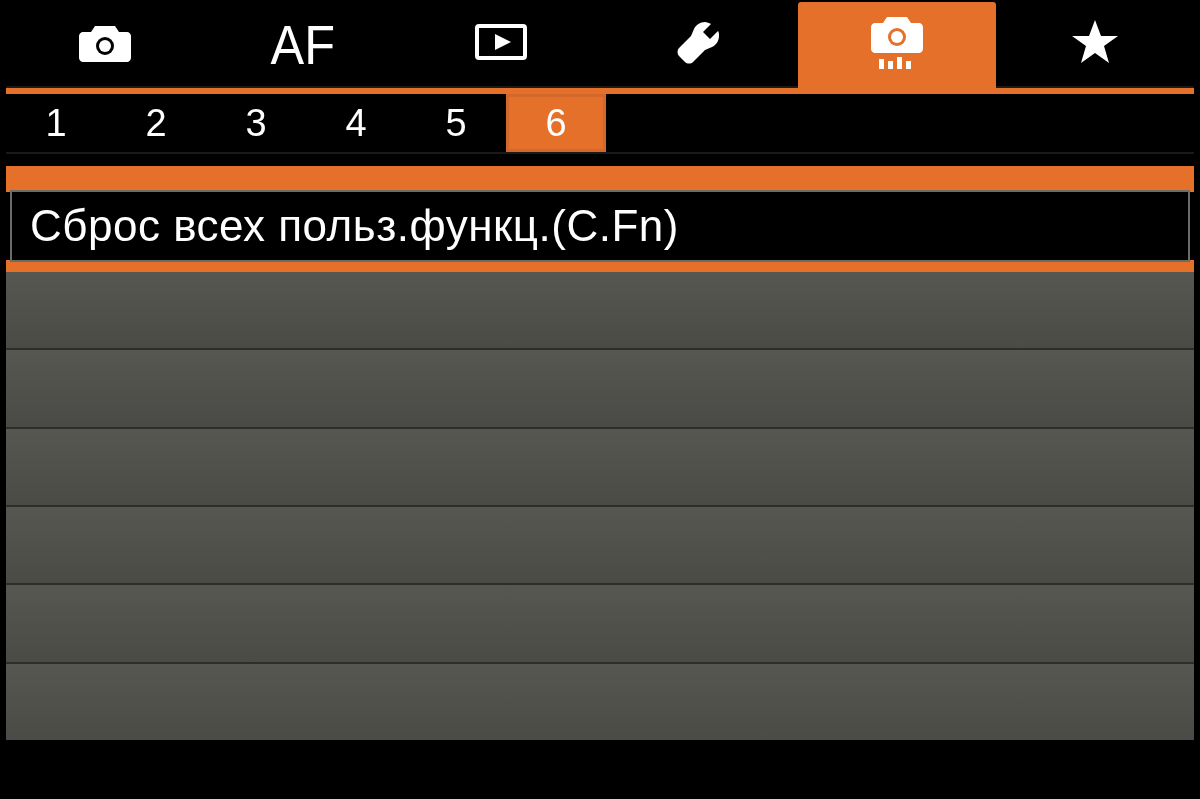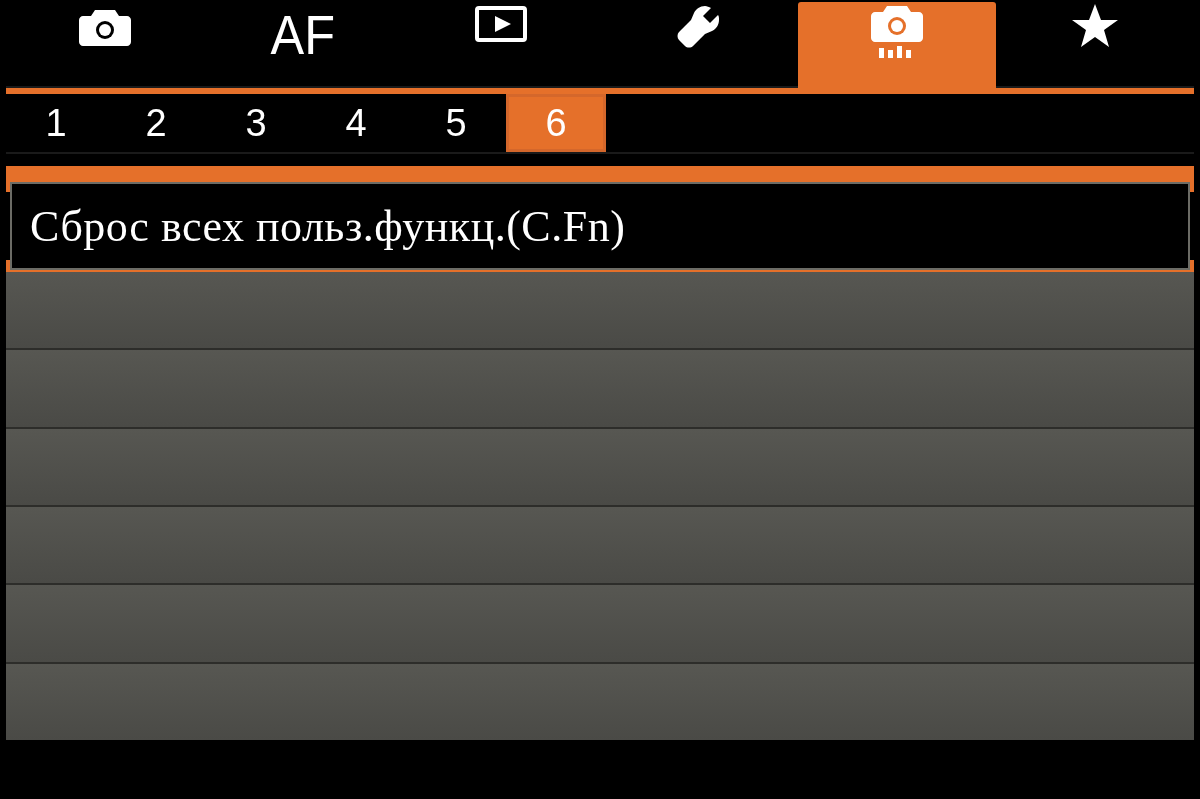--- a/index.html
+++ b/index.html
@@ -31,21 +31,21 @@
 
   
   .top-tabs{
     display:flex;
     height:86px;
     margin-top:2px;
   }
   .top-tabs .tab{
     flex:1;
     position:relative;
-    display:flex;justify-content:center;
+    display:flex;align-items:center;justify-content:center;
     border-bottom:2px solid #1a1a1a;
   }
   .top-tabs .tab svg{fill:#fff;}
   .top-tabs .tab.active{
     background:var(--orange);
     border-radius:3px 3px 0 0;
     border-bottom:0;
   }
   .top-tabs .af{
     font-family:"Arial Narrow",Arial,sans-serif;
@@ -88,29 +88,28 @@
   }
   .row:last-child{border-bottom:none;}
   .row.first{
     background:#000;
     border-bottom:0;
     display:flex;align-items:center;
     padding:0 6px;
     position:relative;
   }
   .row.first .inner{
-    flex:1;height:84px;
+    flex:1;height:68px;
     outline:2px solid #6c6c66;
     display:flex;align-items:center;
     padding:0 24px 0 18px;
     box-sizing:border-box;
     background:#000;
     position:relative;
     z-index:2;
-    font-family:Liberation Serif, serif;
   }
   .row.first .text{
     font-size:44px;font-weight:400;color:var(--text);
     letter-spacing:0.5px;
   }
   .row.first{height:68px;flex:none;}
   .after-first-bar{height:12px;background:var(--orange);}
 
   
   .grey-rows{flex:1;display:flex;flex-direction:column;}

